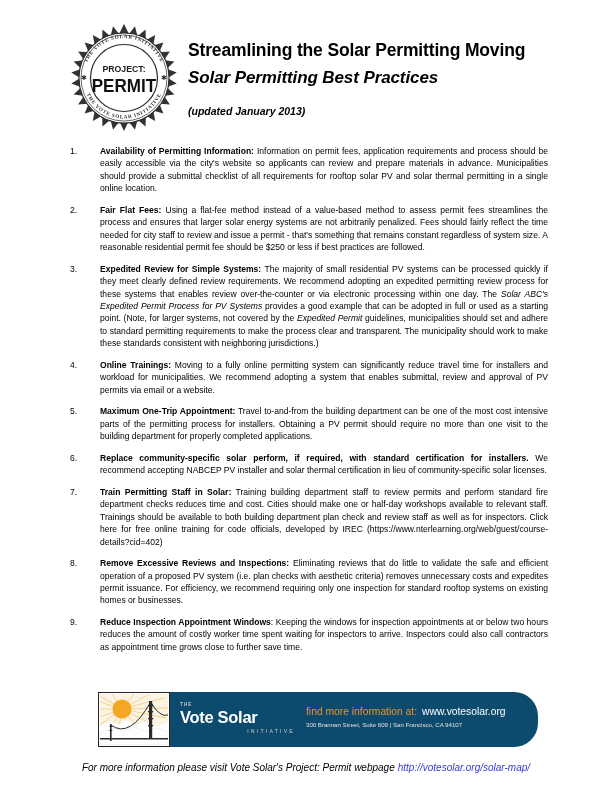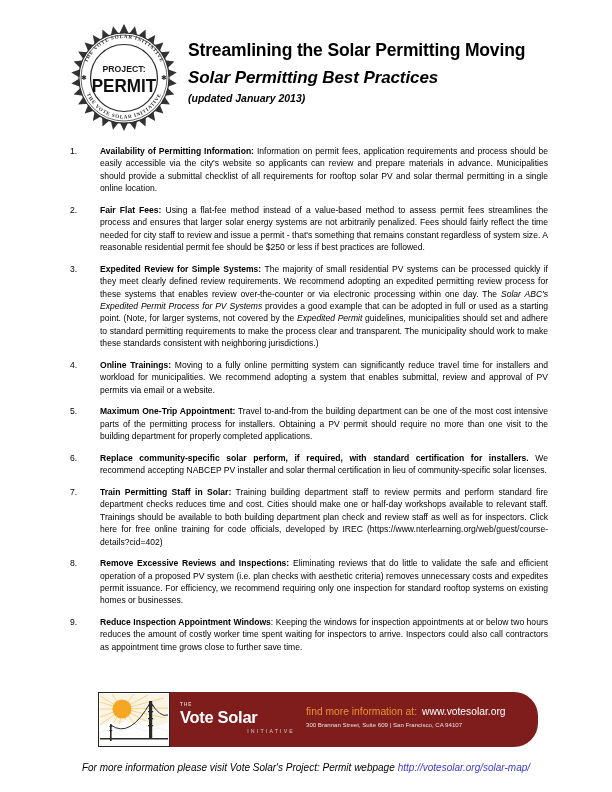--- a/index.html
+++ b/index.html
@@ -62,21 +62,21 @@
     font-style: italic;
     letter-spacing: -0.1px;
     line-height: 1.3;
     margin-top: 6px;
     white-space: nowrap;
   }
   .title-date {
     font-size: 10.5px;
     font-weight: bold;
     font-style: italic;
-    margin-top: 3px;
+    margin-top: 16px;
     white-space: nowrap;
   }
 
   
   .items {
     position: absolute;
     left: 70px;
     top: 145px;
     width: 478px;
   }
@@ -97,21 +97,21 @@
   .item-body b { font-weight: bold; }
   .item-body i { font-style: italic; }
 
   
   .banner {
     position: absolute;
     left: 98px;
     top: 692px;
     width: 440px;
     height: 55px;
-    background: #7f1d1d;
+    background: #0c4a6e;
     display: flex;
     align-items: stretch;
     border-radius: 24px;
   }
   .banner-logo {
     flex: 0 0 72px;
     width: 72px;
     height: 55px;
     position: relative;
     overflow: hidden;

